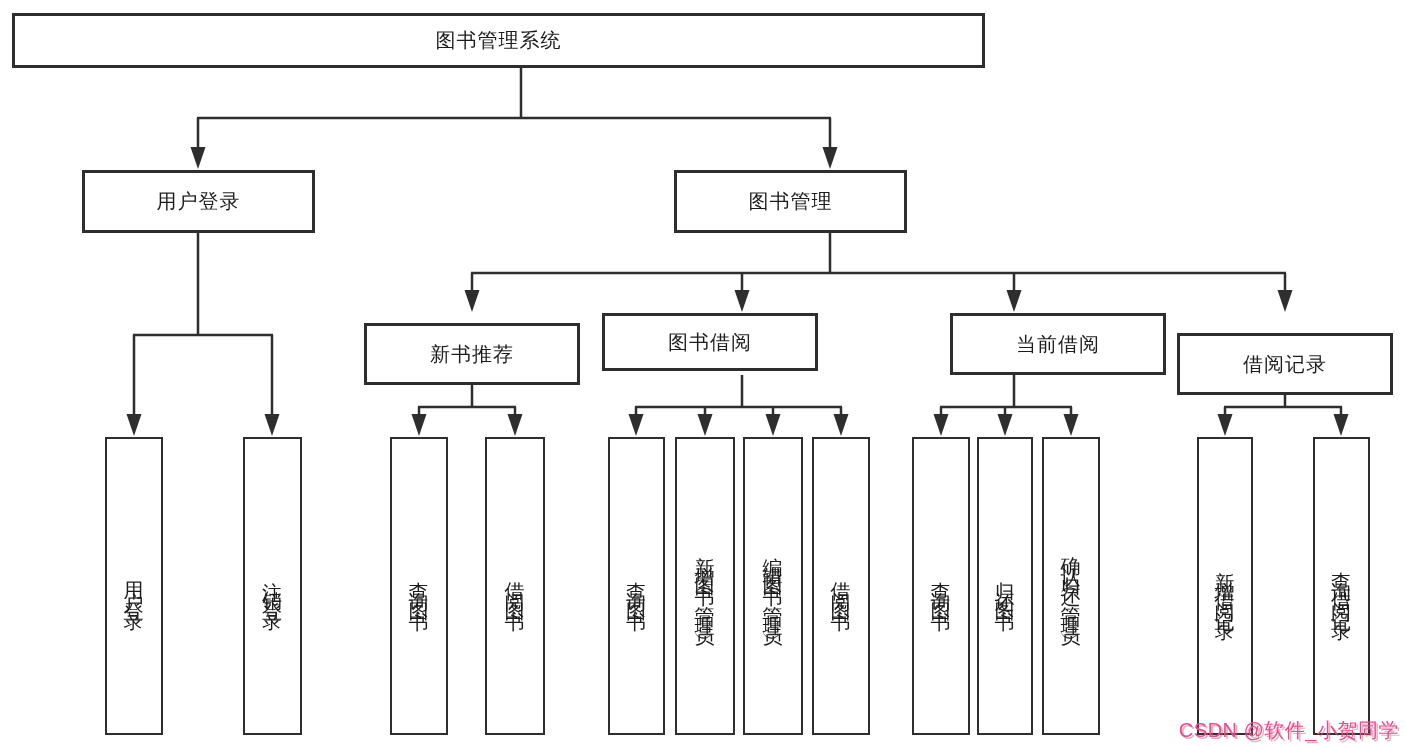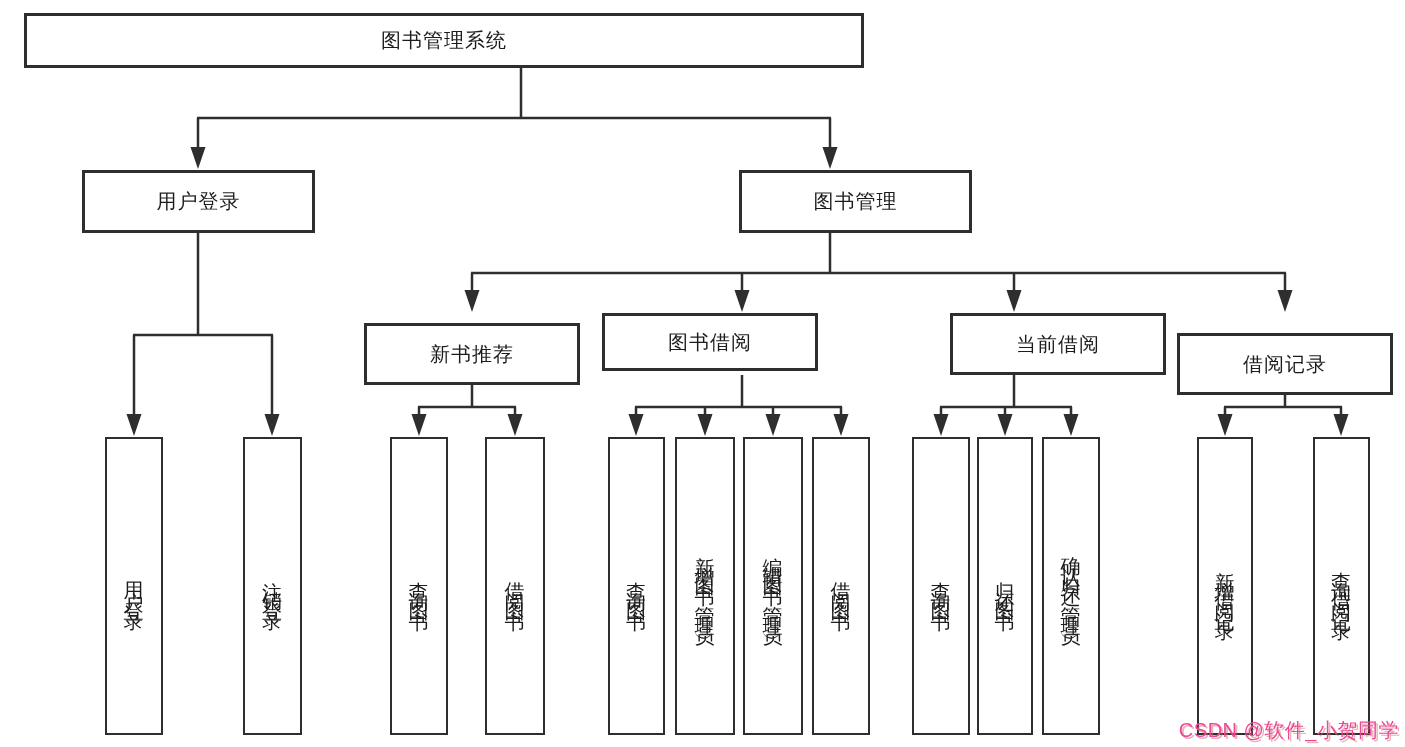--- a/index.html
+++ b/index.html
@@ -93,24 +93,24 @@
       <polygon points="765.5,414 780.5,414 773,436"></polygon>
       <polygon points="833.5,414 848.5,414 841,436"></polygon>
       <polygon points="933.5,414 948.5,414 941,436"></polygon>
       <polygon points="997.5,414 1012.5,414 1005,436"></polygon>
       <polygon points="1063.5,414 1078.5,414 1071,436"></polygon>
       <polygon points="1217.5,414 1232.5,414 1225,436"></polygon>
       <polygon points="1333.5,414 1348.5,414 1341,436"></polygon>
     </g>
   </svg>
 
-  <div class="box" style="left:24px; top:13px; width:840px; height:55px;">图书管理系统</div>
+  <div class="box" style="left:12px; top:13px; width:973px; height:55px;">图书管理系统</div>
 
   <div class="box" style="left:82px; top:170px; width:233px; height:63px;">用户登录</div>
-  <div class="box" style="left:739px; top:170px; width:233px; height:63px;">图书管理</div>
+  <div class="box" style="left:674px; top:170px; width:233px; height:63px;">图书管理</div>
 
   <div class="box" style="left:364px; top:323px; width:216px; height:62px;">新书推荐</div>
   <div class="box" style="left:602px; top:313px; width:216px; height:58px;">图书借阅</div>
   <div class="box" style="left:906px; top:313px; width:216px; height:62px;margin-left:44px;">当前借阅</div>
   <div class="box" style="left:1177px; top:313px; width:216px; height:62px;margin-top:20px;">借阅记录</div>
 
   <div class="box box-v" style="left:105px; top:437px; width:58px; height:298px;">用户登录</div>
   <div class="box box-v" style="left:243px; top:437px; width:59px; height:298px;">注销登录</div>
 
   <div class="box box-v" style="left:390px; top:437px; width:58px; height:298px;">查询图书</div>

